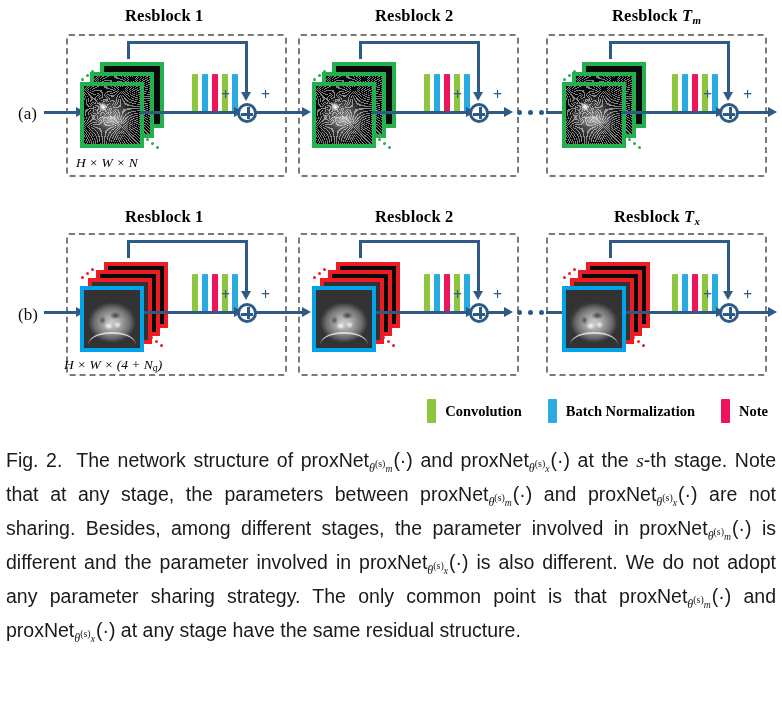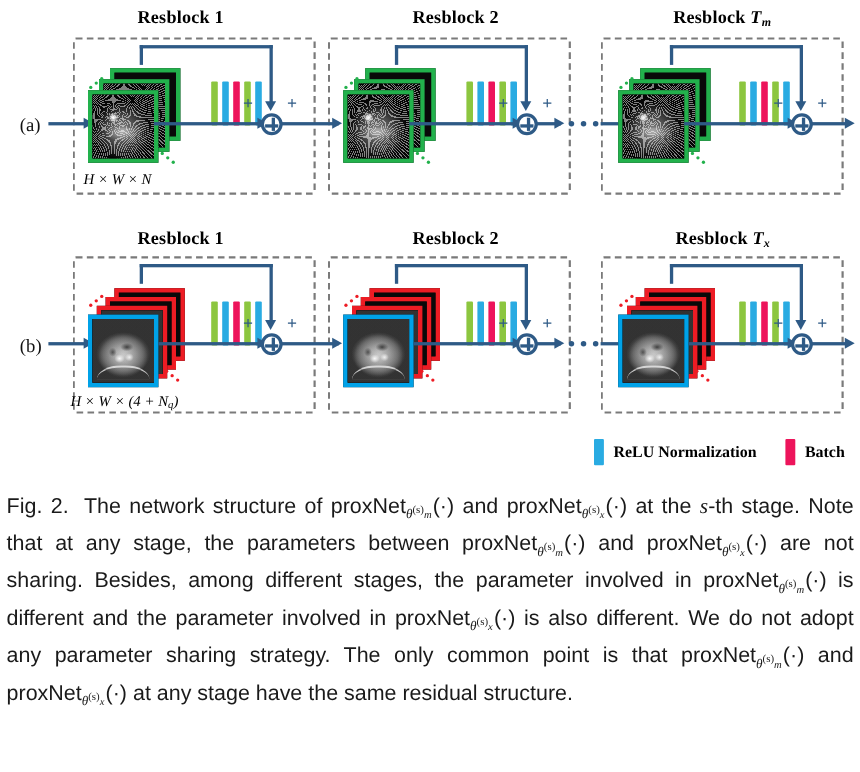--- a/index.html
+++ b/index.html
@@ -587,24 +587,28 @@
   <div class="arrow-r" style="left:716px; top:307px;"></div>
   <div class="oplus" style="left:719px; top:303px;"></div>
   <div class="plus-sign" style="left:703px; top:287px;">+</div>
   <div class="plus-sign" style="left:743px; top:287px;">+</div>
   <div class="line-h" style="left:738px; top:311px; width:34px;"></div>
   <div class="arrow-r" style="left:768px; top:307px;"></div>
 </div>
 
 <div id="legend">
   <div class="leg-item">
+    <div class="leg-swatch" style="background:#8CC63F;"></div>
+    <div class="leg-text">Convolution</div>
+  </div>
+  <div class="leg-item">
     <div class="leg-swatch" style="background:#29ABE2;"></div>
-    <div class="leg-text">ReLU Normalization</div>
+    <div class="leg-text">Batch Normalization</div>
   </div>
   <div class="leg-item">
     <div class="leg-swatch" style="background:#ED145B;"></div>
-    <div class="leg-text">Batch</div>
+    <div class="leg-text">Note</div>
   </div>
 </div>
 
 <div id="caption">
   <span class="figno">Fig. 2.</span><span>The network structure of </span><span class="pn"><span>proxNet</span><span class="sub"><span class="mth">θ</span><span class="sup2">(s)</span><span class="ss">m</span></span><span class="dotarg">(·)</span></span><span> and </span><span class="pn"><span>proxNet</span><span class="sub"><span class="mth">θ</span><span class="sup2">(s)</span><span class="ss">x</span></span><span class="dotarg">(·)</span></span><span> at the </span><span class="mth">s</span><span>-th stage. Note that at any stage, the parameters between </span><span class="pn"><span>proxNet</span><span class="sub"><span class="mth">θ</span><span class="sup2">(s)</span><span class="ss">m</span></span><span class="dotarg">(·)</span></span><span> and </span><span class="pn"><span>proxNet</span><span class="sub"><span class="mth">θ</span><span class="sup2">(s)</span><span class="ss">x</span></span><span class="dotarg">(·)</span></span><span> are not sharing. Besides, among different stages, the parameter involved in </span><span class="pn"><span>proxNet</span><span class="sub"><span class="mth">θ</span><span class="sup2">(s)</span><span class="ss">m</span></span><span class="dotarg">(·)</span></span><span> is different and the parameter involved in </span><span class="pn"><span>proxNet</span><span class="sub"><span class="mth">θ</span><span class="sup2">(s)</span><span class="ss">x</span></span><span class="dotarg">(·)</span></span><span> is also different. We do not adopt any parameter sharing strategy. The only common point is that </span><span class="pn"><span>proxNet</span><span class="sub"><span class="mth">θ</span><span class="sup2">(s)</span><span class="ss">m</span></span><span class="dotarg">(·)</span></span><span> and </span><span class="pn"><span>proxNet</span><span class="sub"><span class="mth">θ</span><span class="sup2">(s)</span><span class="ss">x</span></span><span class="dotarg">(·)</span></span><span> at any stage have the same residual structure.</span>
 </div>
 
 </body></html>

